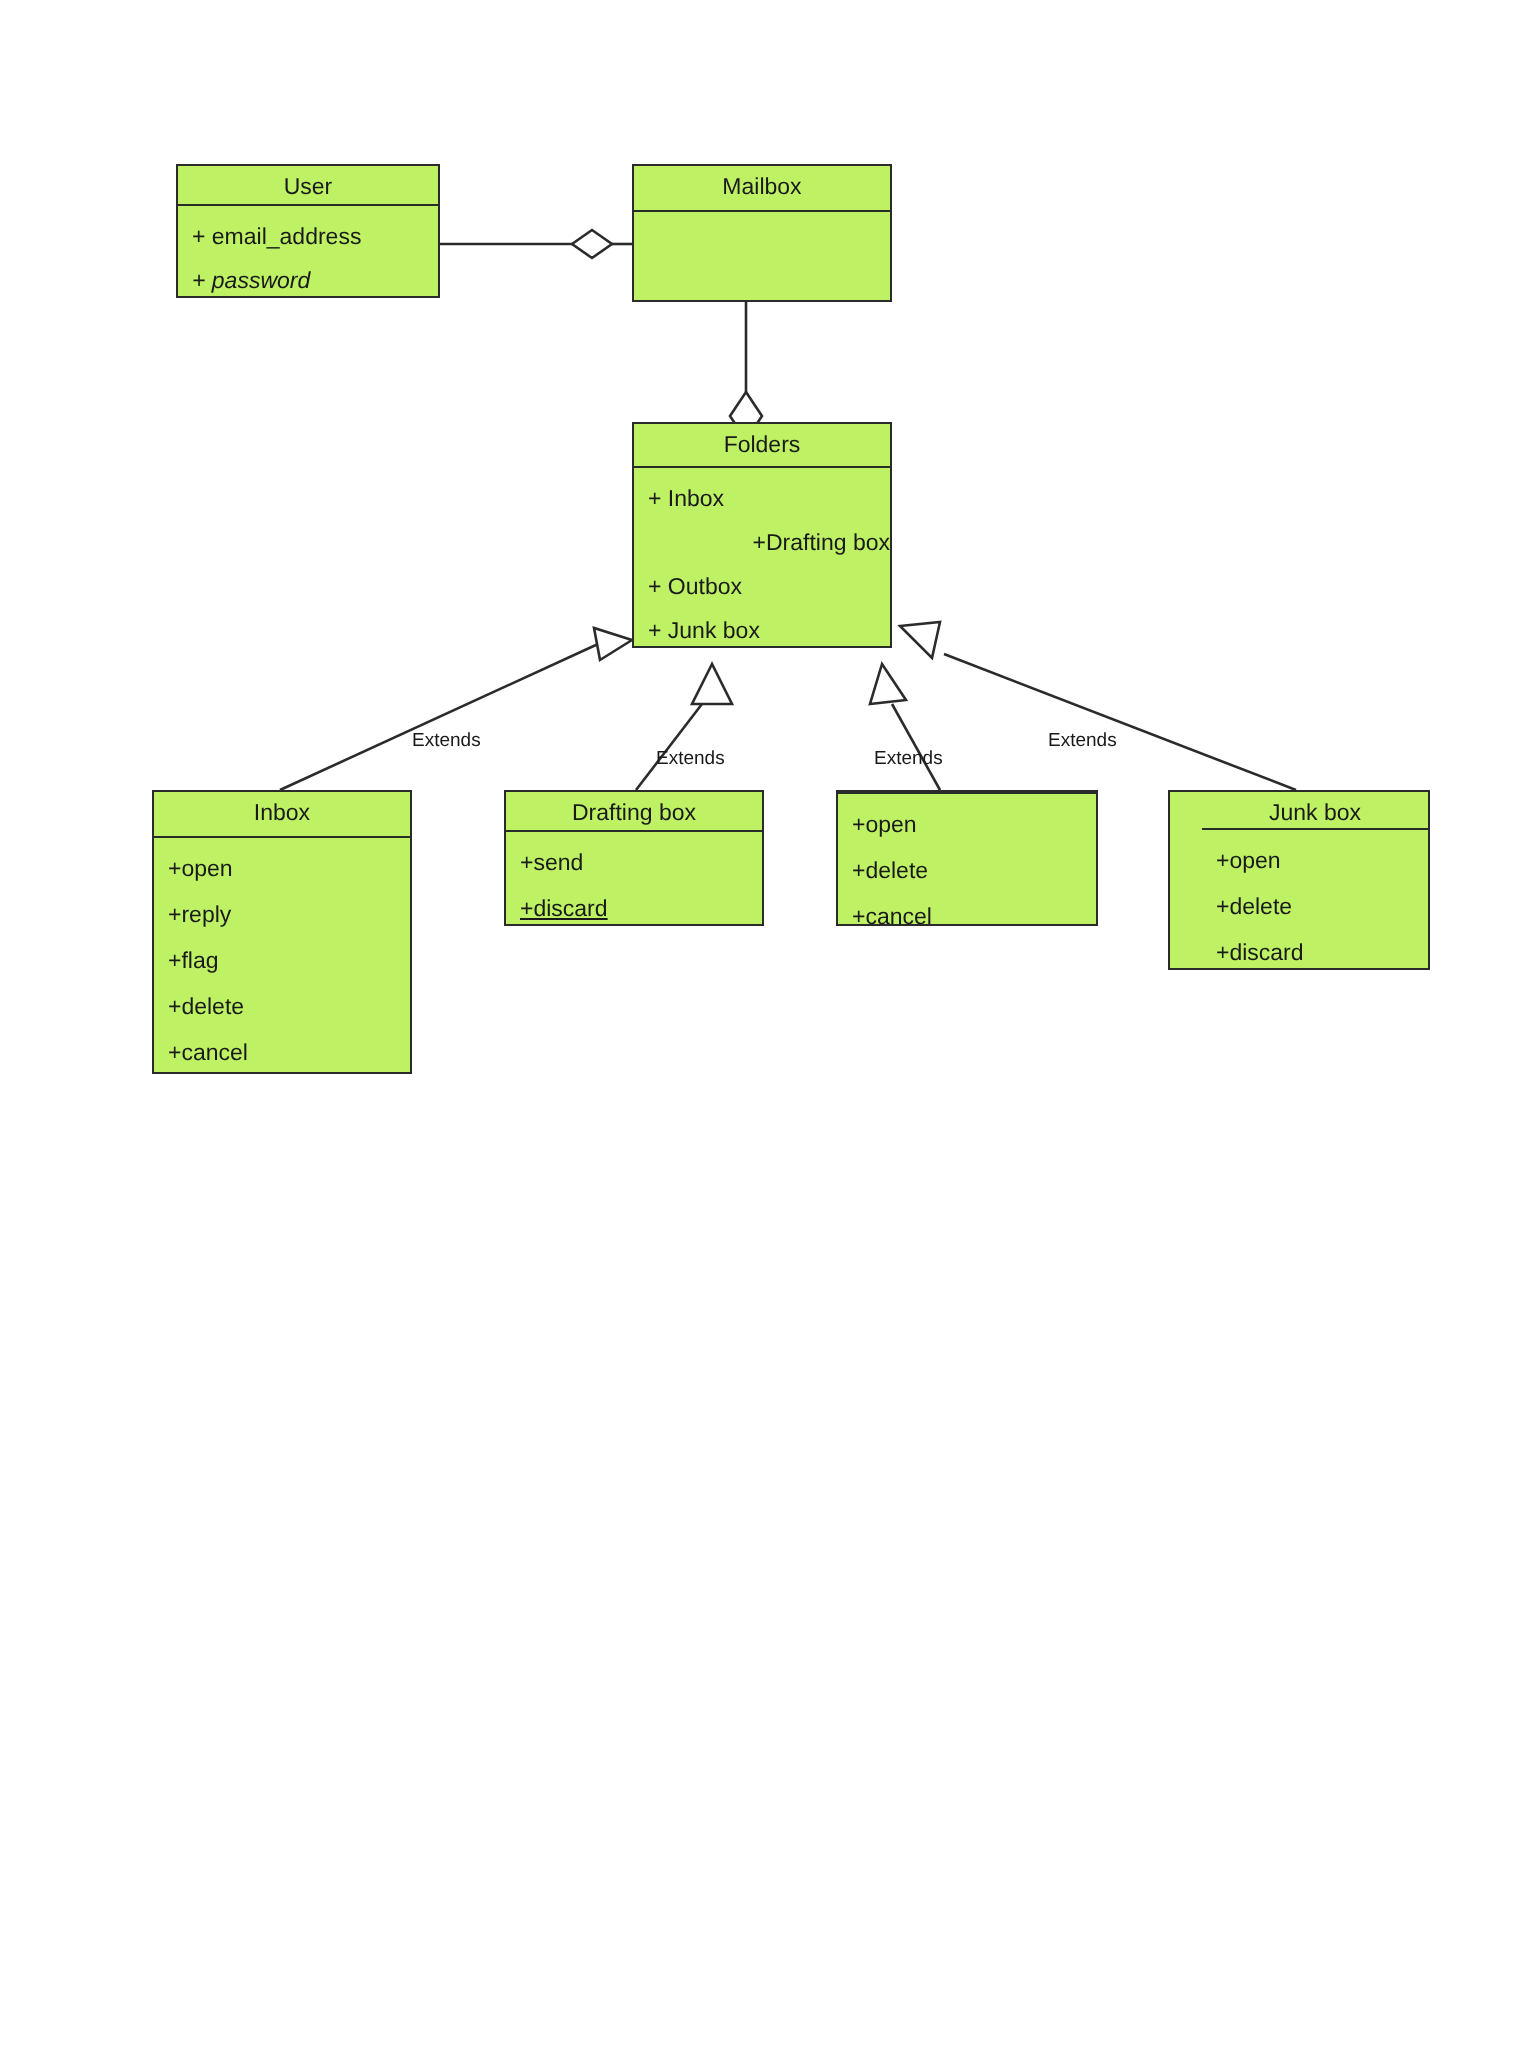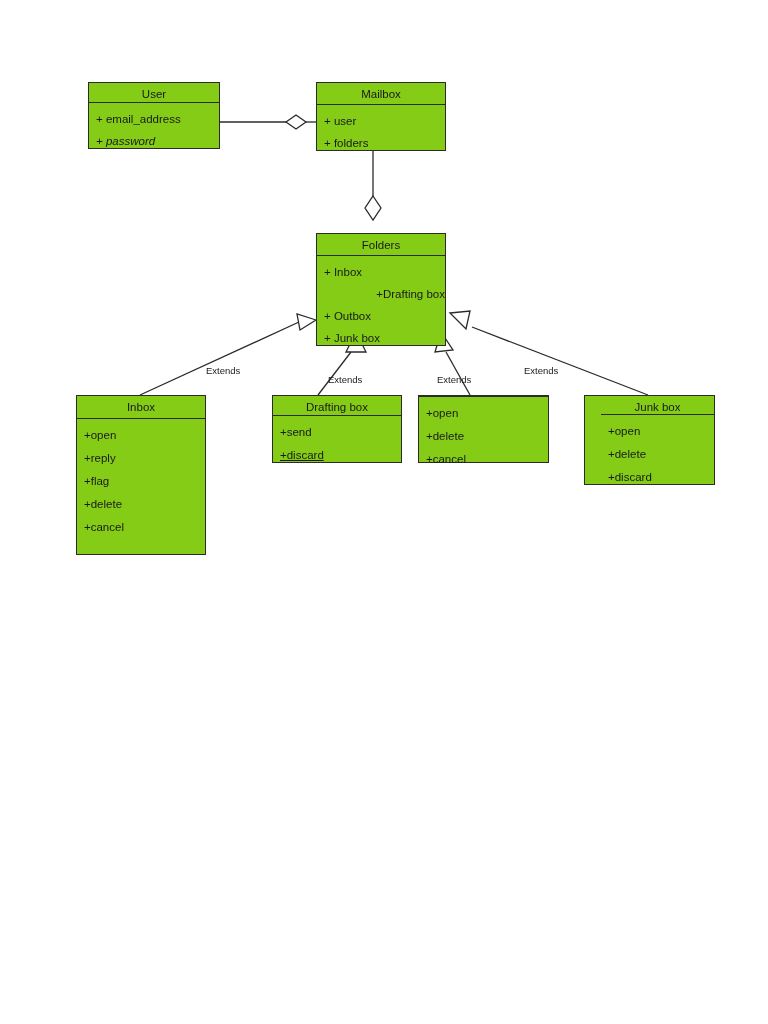--- a/index.html
+++ b/index.html
@@ -27,21 +27,21 @@
     left: 0;
     top: 0;
     width: 768px;
     height: 1024px;
     pointer-events: none;
   }
   .uml-class {
     position: absolute;
     box-sizing: border-box;
     border: 1.3px solid #2b2b2b;
-    background: #84cc16;
+    background: #bef264;
     display: flex;
     flex-direction: column;
   }
   .class-title {
     box-sizing: border-box;
     height: 23px;
     line-height: 22px;
     text-align: center;
     font-size: 11.5px;
     color: #1a1a1a;
@@ -118,48 +118,44 @@
   <div class="uml-class" style="left:88px; top:82px; width:132px; height:67px;">
     <div class="class-title">User</div>
     <div class="class-body">
       <div class="attr" style="margin-top:6px;">+ email_address</div>
       <div class="attr" style="margin-top:8px;font-style:italic;">+ password</div>
     </div>
   </div>
 
   <div class="uml-class" style="left:316px; top:82px; width:130px; height:69px;">
     <div class="class-title">Mailbox</div>
-    <div class="class-body">
-      <div class="attr" style="margin-top:6px;">+ user</div>
-      <div class="attr" style="margin-top:8px;">+ folders</div>
-    </div>
   </div>
 
-  <div class="uml-class" style="left:316px; top:233px; width:130px; height:113px;">
+  <div class="uml-class" style="left:316px; top:211px; width:130px; height:113px;">
     <div class="class-title">Folders</div>
     <div class="class-body">
       <div class="attr" style="margin-top:6px;">+ Inbox</div>
       <div class="attr" style="margin-top:8px;text-align:right;">+Drafting box</div>
       <div class="attr" style="margin-top:8px;">+ Outbox</div>
       <div class="attr" style="margin-top:8px;">+ Junk box</div>
     </div>
   </div>
 
-  <div class="uml-class" style="left:76px; top:395px; width:130px; height:160px;">
+  <div class="uml-class" style="left:76px; top:395px; width:130px; height:142px;">
     <div class="class-title">Inbox</div>
     <div class="class-body">
       <div class="attr" style="margin-top:6px;">+open</div>
       <div class="attr" style="margin-top:9px;">+reply</div>
       <div class="attr" style="margin-top:9px;">+flag</div>
       <div class="attr" style="margin-top:9px;">+delete</div>
       <div class="attr" style="margin-top:9px;">+cancel</div>
     </div>
   </div>
 
-  <div class="uml-class" style="left:272px; top:395px; width:130px; height:68px;">
+  <div class="uml-class" style="left:252px; top:395px; width:130px; height:68px;">
     <div class="class-title">Drafting box</div>
     <div class="class-body">
       <div class="attr" style="margin-top:6px;">+send</div>
       <div class="attr" style="margin-top:9px;text-decoration:underline;">+discard</div>
     </div>
   </div>
 
   <div class="uml-class" style="left:418px; top:395px; width:131px; height:68px;">
     <div class="class-title">outbox</div>
     <div class="class-body">

